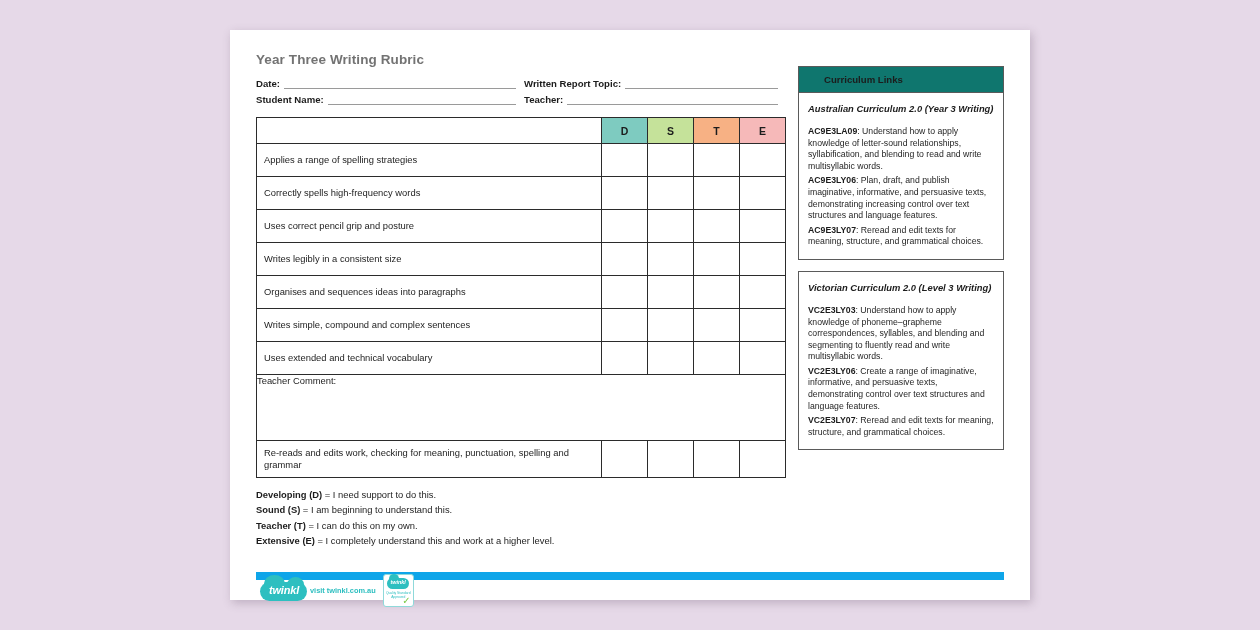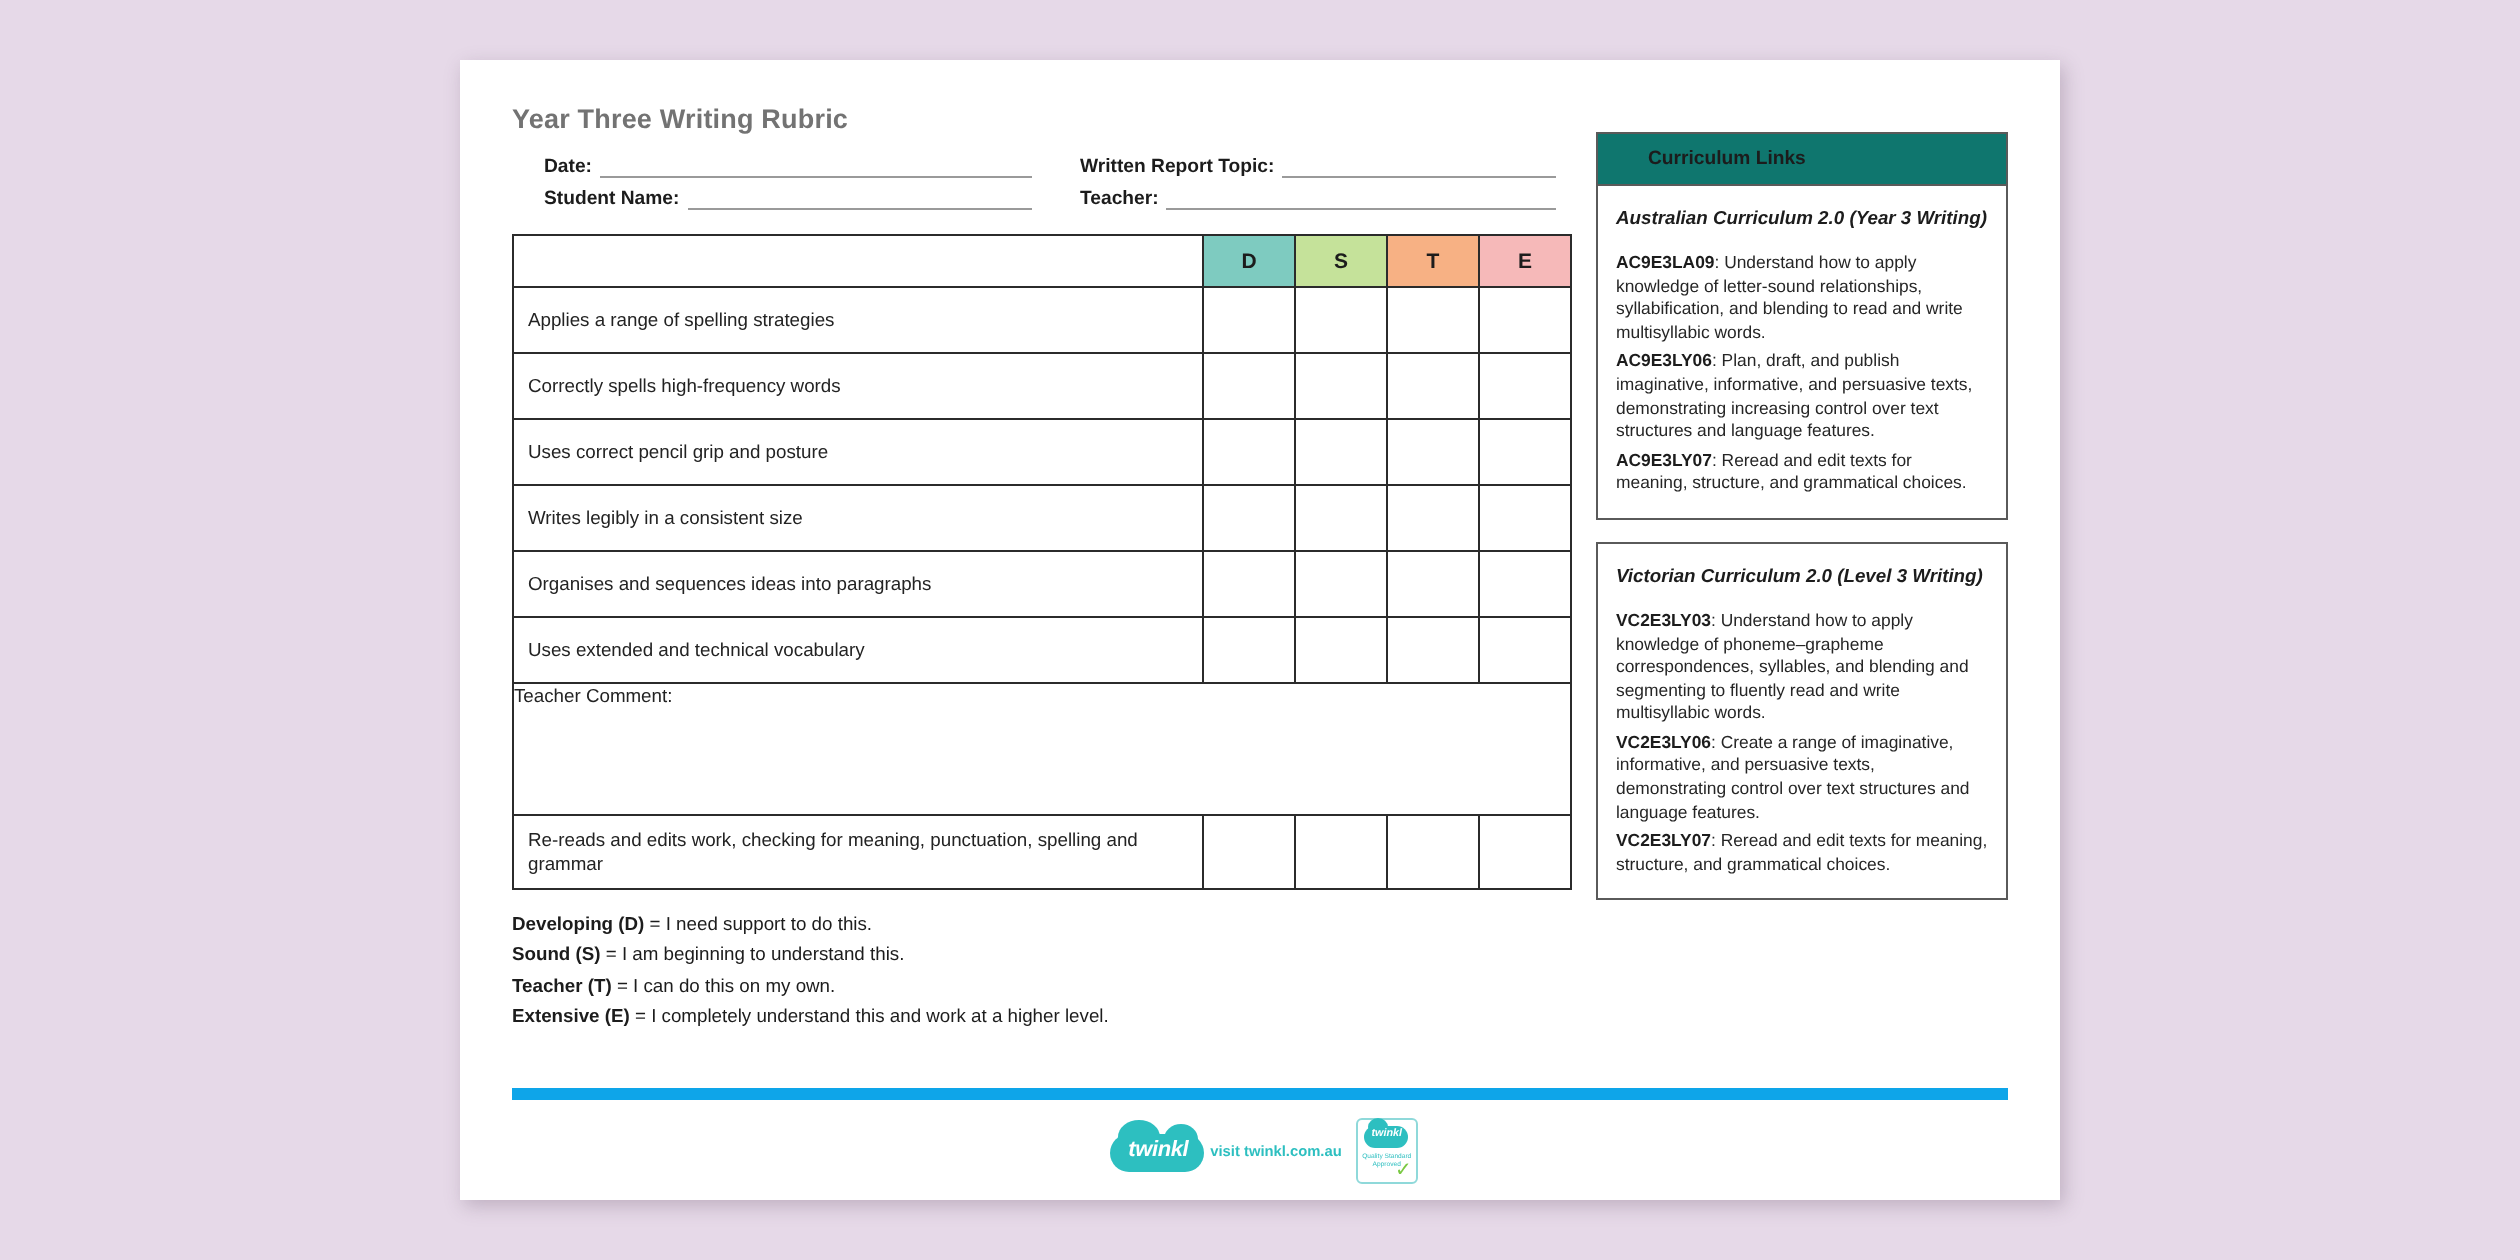--- a/index.html
+++ b/index.html
@@ -67,21 +67,20 @@
     row-gap: 5px;
     margin-bottom: 12px;
   }
   .field {
     display: flex;
     align-items: flex-end;
     font-size: 9.6px;
     font-weight: bold;
     color: #1c1c1c;
     padding-right: 8px;
-    margin-left: 16px;
   }
   .field .lbl { white-space: nowrap; }
   .field .rule {
     flex: 1 1 auto;
     border-bottom: 1px solid #9a9a9a;
     height: 11px;
     margin-left: 4px;
   }
 
   
@@ -160,25 +159,25 @@
     line-height: 1.33;
     margin-bottom: 3px;
   }
   .cl-item:last-child { margin-bottom: 0; }
   .cl-item .code { font-weight: bold; color: #1c1c1c; }
 
   
   .footer {
     flex: 0 0 auto;
     margin-top: 6px;
-    border-top: 6px solid #0ea5e9;
-    height: 56px;
+    border-top: 8px solid #0ea5e9;
+    height: 28px;
     display: flex;
     align-items: center;
-    justify-content: center;
+    justify-content: flex-start;
   }
   .twinkl-logo {
     position: relative;
     width: 52px;
     height: 29px;
     margin-left: 2px;
   }
   .twinkl-logo .blob,
   .twinkl-logo .blob::before,
   .twinkl-logo .blob::after {
@@ -322,20 +321,27 @@
             </tr>
             <tr>
               <td class="crit">Writes legibly in a consistent size</td>
               <td class="grade-cell"></td>
               <td class="grade-cell"></td>
               <td class="grade-cell"></td>
               <td class="grade-cell"></td>
             </tr>
             <tr>
               <td class="crit">Organises and sequences ideas into paragraphs</td>
+              <td class="grade-cell"></td>
+              <td class="grade-cell"></td>
+              <td class="grade-cell"></td>
+              <td class="grade-cell"></td>
+            </tr>
+            <tr>
+              <td class="crit">Writes simple, compound and complex sentences</td>
               <td class="grade-cell"></td>
               <td class="grade-cell"></td>
               <td class="grade-cell"></td>
               <td class="grade-cell"></td>
             </tr>
             <tr>
               <td class="crit">Uses extended and technical vocabulary</td>
               <td class="grade-cell"></td>
               <td class="grade-cell"></td>
               <td class="grade-cell"></td>

